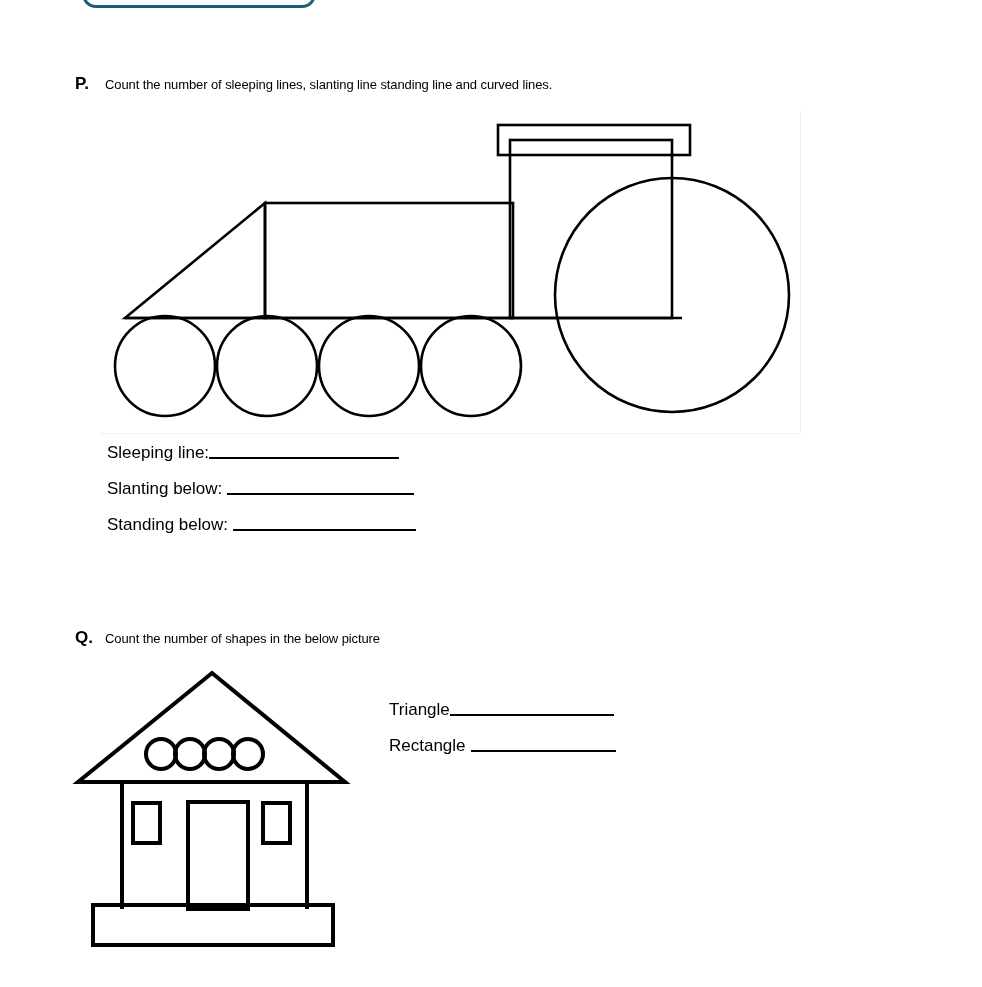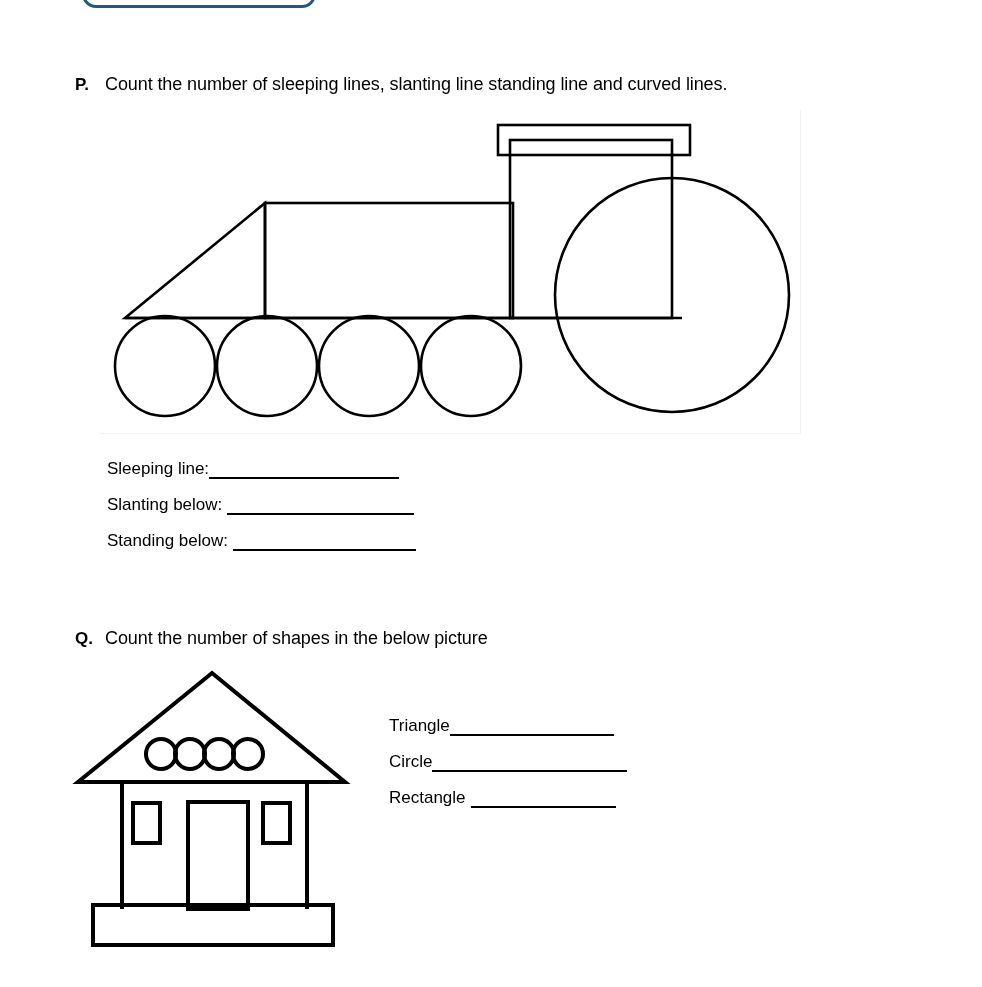--- a/index.html
+++ b/index.html
@@ -37,21 +37,21 @@
     align-items: baseline;
     white-space: nowrap;
   }
   .q-letter {
     font-weight: bold;
     font-size: 17px;
     width: 30px;
     flex: 0 0 30px;
   }
   .q-text {
-    font-size: 18px;
+    font-size: 13px;
     letter-spacing: -0.1px;
   }
   #question-p { left: 75px; top: 74px; }
   #question-q { left: 75px; top: 628px; }
 
   
   .figure-frame {
     position: absolute;
     box-sizing: border-box;
   }
@@ -70,21 +70,20 @@
     height: 300px;
   }
   .figure-frame svg { display: block; }
 
   
   .blank-list {
     position: absolute;
   }
   .blank-row {
     display: flex;
-    align-items: flex-end;
     height: 36px;
     white-space: nowrap;
   }
   .blank-label {
     font-size: 17px;
     line-height: 20px;
   }
   .blank-rule {
     display: inline-block;
     border-bottom: 2px solid #000000;
@@ -180,24 +179,20 @@
   </svg>
 </div>
 
 <div class="blank-list" id="shapes-blanks">
 
   <div class="blank-row">
     <span class="blank-label">Triangle</span>
     <span class="blank-rule" style="width:164px"></span>
   </div>
 
-  <div class="blank-row">
-    <span class="blank-label">Circle</span>
-    <span class="blank-rule" style="width:195px"></span>
-  </div>
 
   <div class="blank-row">
     <span class="blank-label">Rectangle</span>
     <span class="blank-gap"></span>
     <span class="blank-rule" style="width:145px"></span>
   </div>
 
 
 </div>
 

